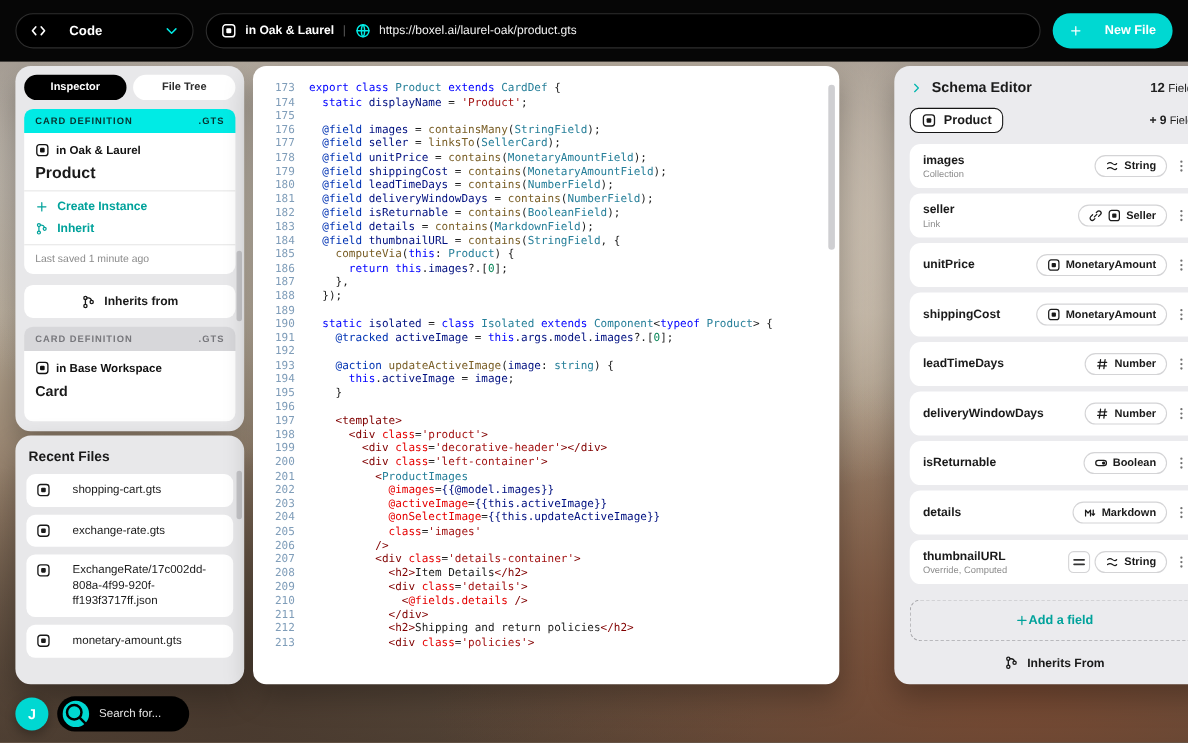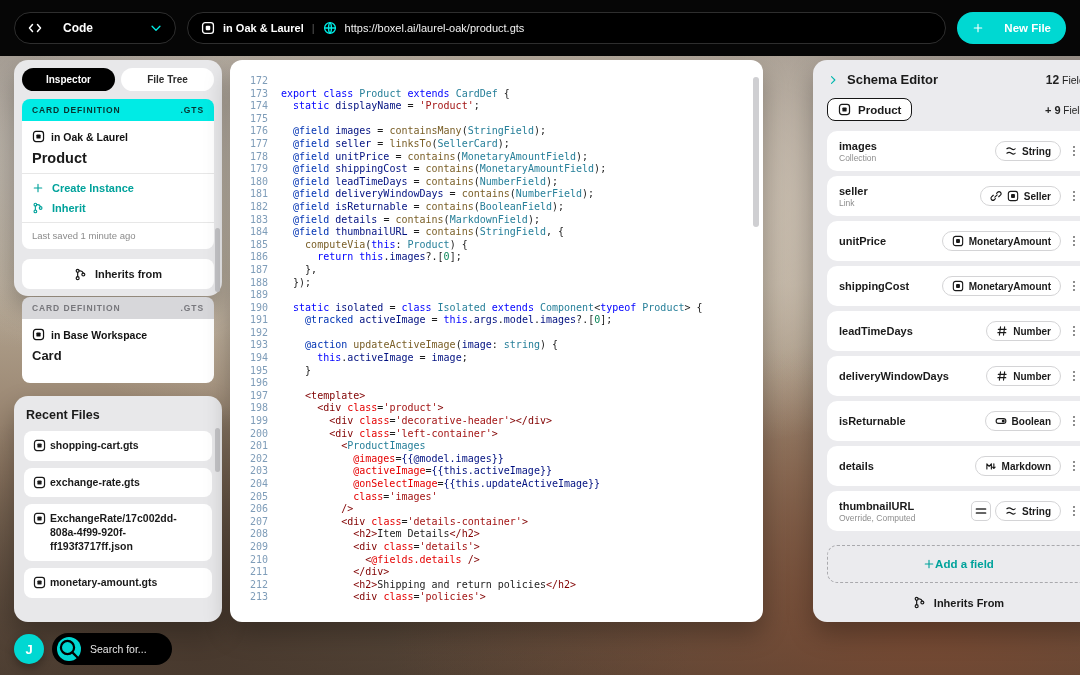--- a/index.html
+++ b/index.html
@@ -26,21 +26,21 @@
   .mode-pill{width:162px;padding:0 12px;gap:20px;cursor:pointer}
   .mode-label{flex:1;color:#fff;font-size:12px;font-weight:700}
   .url-pill{flex:1;padding:0 13px;gap:8px;color:#fff;cursor:pointer;min-width:0}
   .chip-label{font-size:11px;font-weight:600;white-space:nowrap}
   .sep{color:#5a5a5a;font-size:11px}
   .url-text{font-size:11px;color:#f2f2f2;white-space:nowrap;overflow:hidden;text-overflow:ellipsis}
   .new-file{height:32px;border:none;border-radius:16px;background:#00d8d2;color:#fff;
             font-weight:700;font-size:11.5px;display:flex;align-items:center;gap:20px;padding:0 15px}
 
   
-  .inspector-panel{position:absolute;left:14px;top:60px;width:208px;height:236px;background:#e8e8ea;
+  .inspector-panel{position:absolute;left:14px;top:60px;width:208px;height:332px;background:#e8e8ea;
        border-radius:14px;padding:8px;box-sizing:border-box;box-shadow:0 12px 26px rgba(0,0,0,.28)}
   .tabs{display:flex;gap:6px}
   .tab{flex:1;height:23px;border-radius:13px;display:flex;align-items:center;justify-content:center;
        font-size:10px;font-weight:700;background:#fff;color:#2c2c2c;cursor:pointer}
   .tab.active{background:#000;color:#fff}
   .def-header{margin-top:8px;border-radius:8px 8px 0 0;display:flex;justify-content:space-between;
        align-items:center;padding:6px 10px;font-size:8.5px;font-weight:800;letter-spacing:.9px}
   .teal-bg{background:#00ebe5;color:#07322f}
   .gray-bg{background:#d7d7da;color:#77777c}
   .def-card{background:#fff;border-radius:0 0 8px 8px;padding:9px 10px 8px;box-sizing:border-box}
@@ -52,22 +52,22 @@
        margin:8px 0;cursor:pointer}
   .saved{color:#8b8b8b;font-size:9.5px;margin-top:6px}
   .inherits-bar{margin-top:10px;background:#fff;border-radius:8px;height:30px;display:flex;
        align-items:center;justify-content:center;gap:8px;font-size:11px;font-weight:700;cursor:pointer}
   .panel-thumb{position:absolute;right:2px;top:168px;width:5px;height:64px;background:#c3c3c6;border-radius:3px}
 
   .recent-panel{position:absolute;left:14px;top:396px;width:208px;height:226px;background:#e8e8ea;
        border-radius:14px;padding:10px;box-sizing:border-box;overflow:hidden;
        box-shadow:0 12px 26px rgba(0,0,0,.28)}
   .recent-title{font-size:12.5px;font-weight:800;margin:2px 0 9px 2px}
-  .file-item{background:#fff;border-radius:8px;padding:8px 9px;display:flex;gap:4px;margin-bottom:7px;
-       font-size:10.5px;font-weight:700;align-items:flex-start;cursor:pointer}
+  .file-item{background:#fff;border-radius:8px;padding:8px 9px;display:flex;gap:20px;margin-bottom:7px;
+       font-size:10.5px;font-weight:400;align-items:flex-start;cursor:pointer}
   .file-label{overflow-wrap:anywhere;line-height:1.3}
   .recent-thumb{position:absolute;right:2px;top:32px;width:5px;height:44px;background:#c3c3c6;border-radius:3px}
 
   
   .code-panel{position:absolute;left:230px;top:60px;width:533px;height:562px;background:#fff;
        border-radius:12px;box-shadow:0 12px 26px rgba(0,0,0,.28);overflow:hidden;
        padding-top:15px;box-sizing:border-box}
   .cl{display:flex;height:12.6px;line-height:12.6px;
       font-family:"DejaVu Sans Mono","Liberation Mono",monospace;font-size:10px}
   .ln{width:38px;text-align:right;padding-right:13px;color:#7f9db9;flex:none}
@@ -274,24 +274,20 @@
         </span>
         <span class="file-label">monetary-amount.gts</span>
       </div>
     </div>
   <div class="recent-thumb"></div>
 </aside>
 
 <main class="code-panel">
   <div>
       <div class="cl">
-        <span class="ln">172</span>
-        <span class="lc"></span>
-      </div>
-      <div class="cl">
         <span class="ln">173</span>
         <span class="lc"><span class="tk-k">export </span><span class="tk-k">class </span><span class="tk-t">Product</span><span class="tk-p"> </span><span class="tk-k">extends </span><span class="tk-t">CardDef</span><span class="tk-p"> {</span></span>
       </div>
       <div class="cl">
         <span class="ln">174</span>
         <span class="lc"><span class="tk-p">  </span><span class="tk-k">static </span><span class="tk-i">displayName</span><span class="tk-p"> = </span><span class="tk-s">'Product'</span><span class="tk-p">;</span></span>
       </div>
       <div class="cl">
         <span class="ln">175</span>
         <span class="lc"></span>

